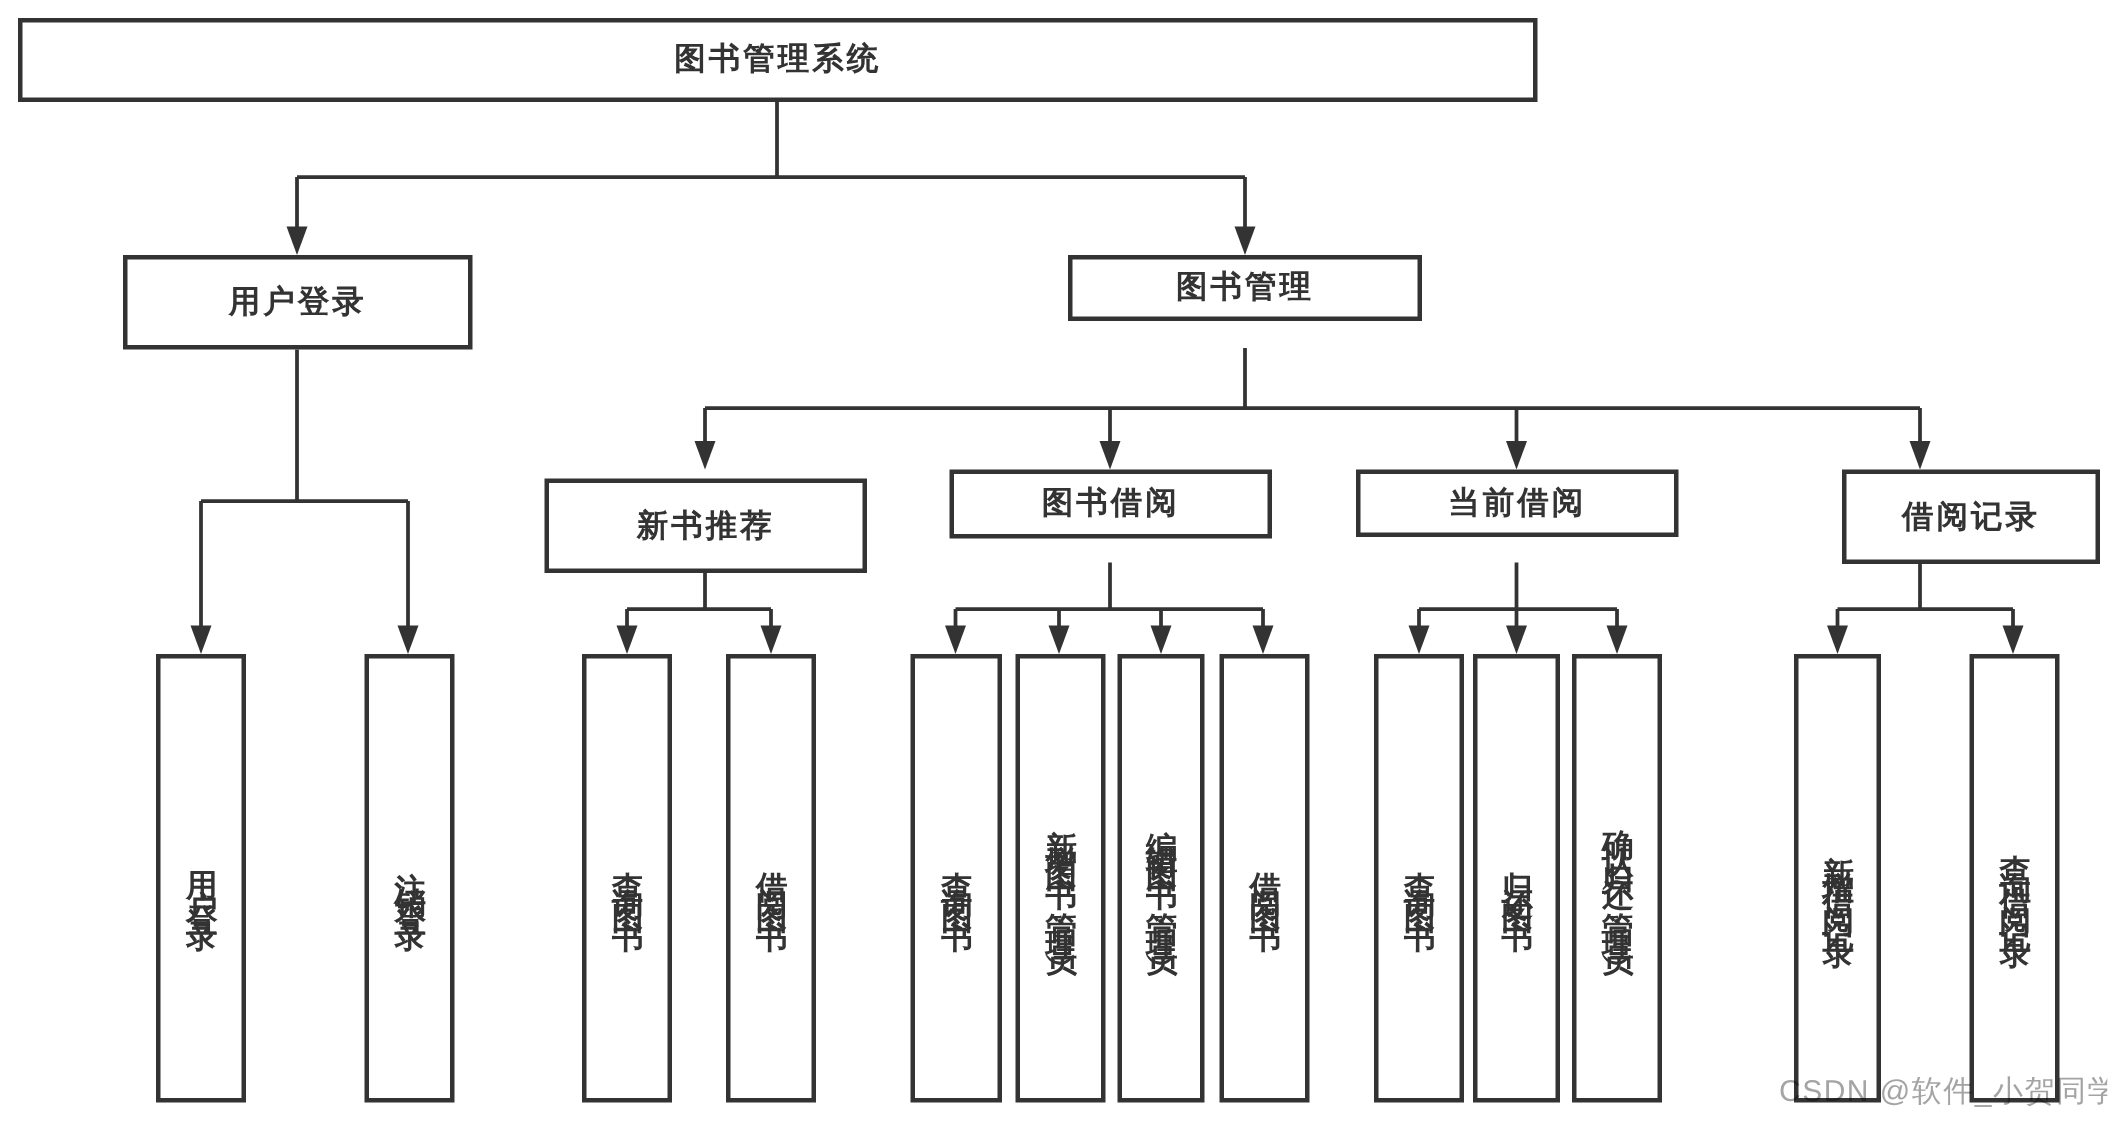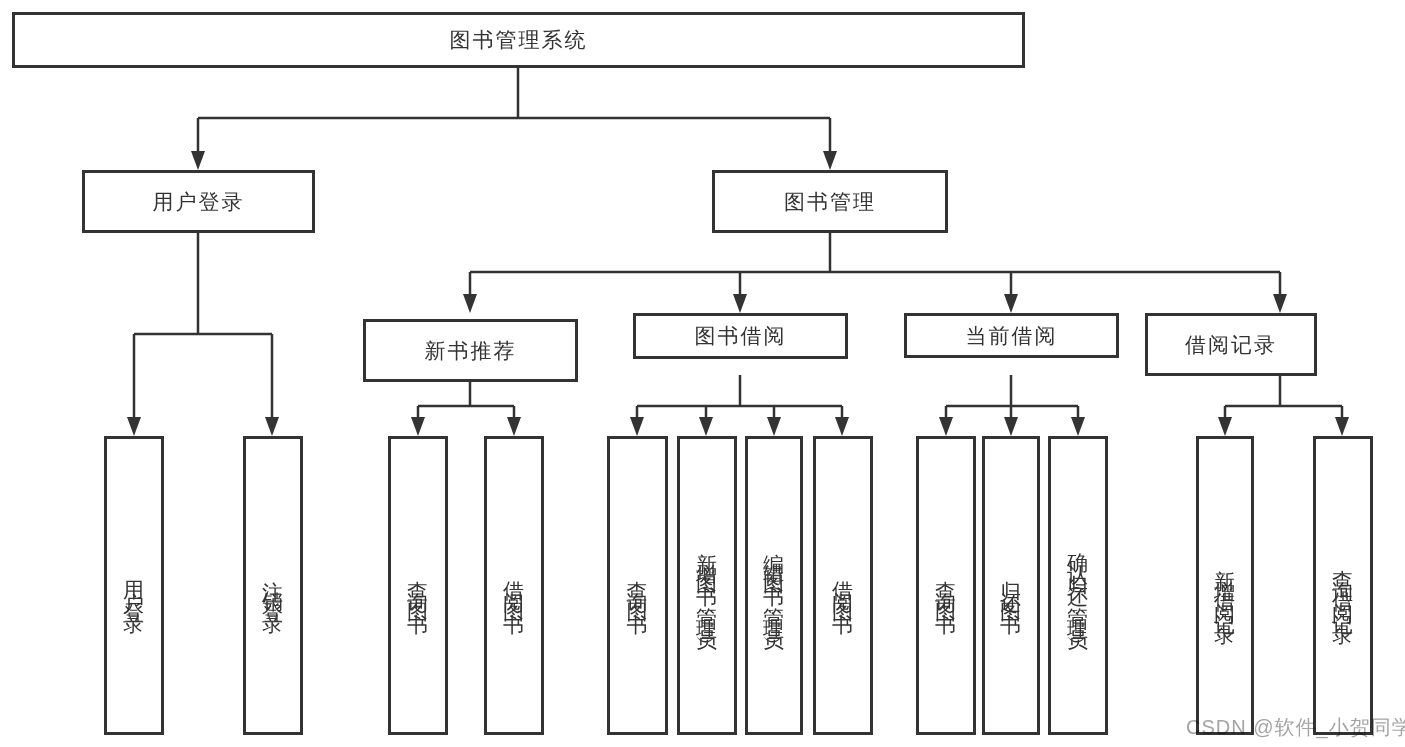--- a/index.html
+++ b/index.html
@@ -17,21 +17,21 @@
   .connectors{position:absolute;left:0;top:0;width:1405px;height:747px;}
   .connectors path{stroke:var(--line);stroke-width:2.5;fill:none;}
   .connectors polygon{fill:var(--line);stroke:none;}
   .box{
     position:absolute;box-sizing:border-box;background:var(--fill);
     border:3px solid var(--line);
     display:flex;align-items:center;justify-content:center;
     z-index:2;
   }
   .lbl{
-    color:var(--text);font-size:21px;letter-spacing:2px;line-height:1.2;white-space:nowrap;
+    color:var(--text);font-size:21px;letter-spacing:2px;line-height:1.2;white-space:nowrap;font-weight:bold;
   }
   .v .lbl{
     writing-mode:vertical-rl;text-orientation:mixed;
     letter-spacing:11px;line-height:1;white-space:normal;
   }
   .watermark{
     position:absolute;left:1186px;top:714px;z-index:5;
     font-size:20px;letter-spacing:1px;white-space:nowrap;
     color:var(--wm);mix-blend-mode:multiply;opacity:.92;
   }
@@ -84,34 +84,34 @@
     </g>
   </svg>
 
   <div class="box h" style="left:12px;top:12px;width:1013px;height:56px">
     <span class="lbl">图书管理系统</span>
   </div>
 
   <div class="box h" style="left:82px;top:170px;width:233px;height:63px">
     <span class="lbl">用户登录</span>
   </div>
-  <div class="box h" style="left:712px;top:170px;width:236px;height:63px">
+  <div class="box h" style="left:712px;top:170px;width:236px;height:44px">
     <span class="lbl">图书管理</span>
   </div>
 
   <div class="box h" style="left:363px;top:319px;width:215px;height:63px">
     <span class="lbl">新书推荐</span>
   </div>
   <div class="box h" style="left:633px;top:313px;width:215px;height:46px">
     <span class="lbl">图书借阅</span>
   </div>
   <div class="box h" style="left:904px;top:313px;width:215px;height:45px">
     <span class="lbl">当前借阅</span>
   </div>
-  <div class="box h" style="left:1145px;top:313px;width:172px;height:63px">
+  <div class="box h" style="left:1228px;top:313px;width:172px;height:63px">
     <span class="lbl">借阅记录</span>
   </div>
 
   <div class="box v" style="left:104px;top:436px;width:60px;height:299px">
     <span class="lbl">用户登录</span>
   </div>
   <div class="box v" style="left:243px;top:436px;width:60px;height:299px">
     <span class="lbl">注销登录</span>
   </div>
 

